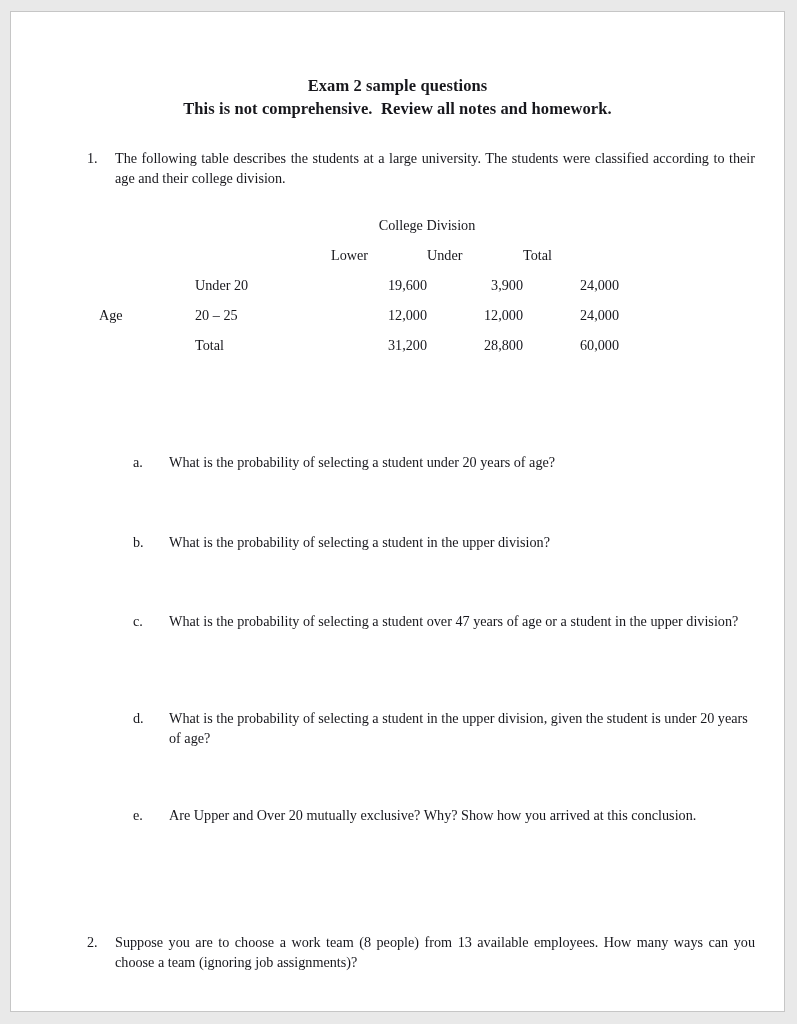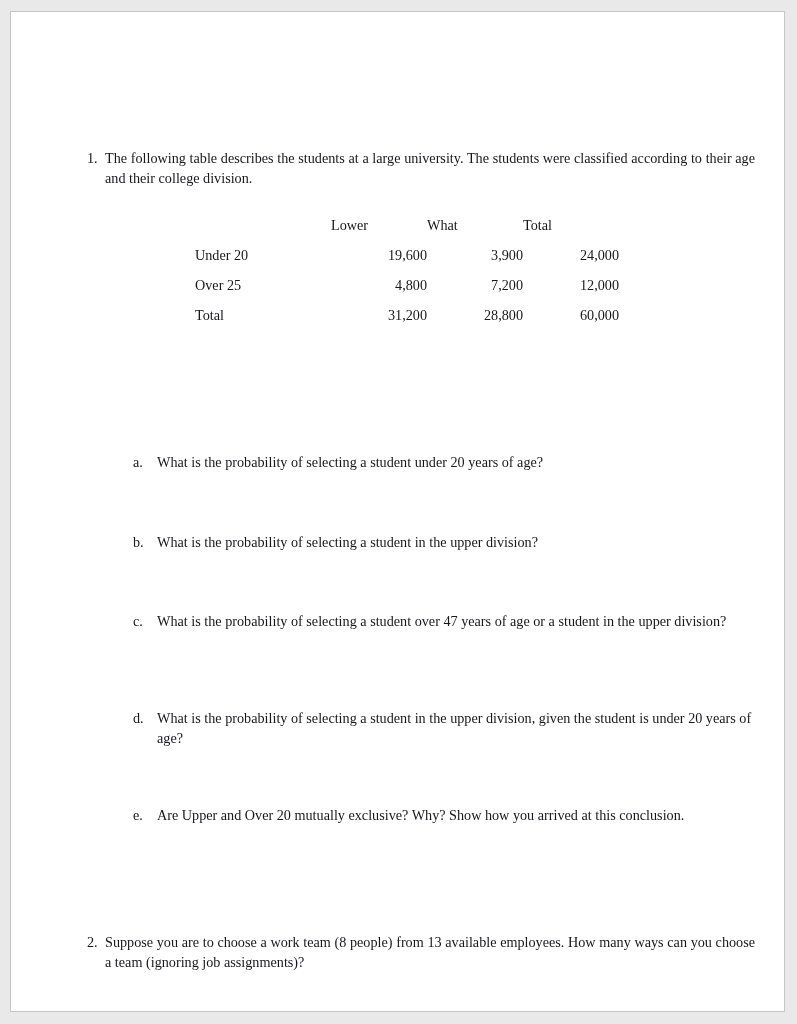--- a/index.html
+++ b/index.html
@@ -61,21 +61,21 @@
   }
   .q .marker {
     position: absolute;
     left: 0;
     top: 0;
     width: 22px;
     text-align: left;
   }
   .q .qtext {
     display: block;
-    margin-left: 18px;
+    margin-left: 28px;
   }
   .q.justify .qtext {
     text-align: justify;
     text-align-last: left;
   }
 
   #question-1 {
     left: 76px;
     top: 137px;
     width: 668px;
@@ -97,21 +97,21 @@
     line-height: 19.5px;
   }
   .subq .marker {
     position: absolute;
     left: 0;
     top: 0;
     width: 24px;
   }
   .subq .qtext {
     display: block;
-    margin-left: 24px;
+    margin-left: 36px;
   }
   .subq.justify .qtext {
     text-align: justify;
     text-align-last: left;
   }
 
   
   .table-wrap {
     position: absolute;
     left: 88px;
@@ -147,60 +147,70 @@
     padding-left: 12px;
     height: 31px;
   }
 </style>
 </head>
 <body>
 
 <div class="page">
   <div class="sheet">
 
+    <div class="title-block">
+      <div class="title-line-1">Exam 2 sample questions</div>
+      <div class="title-line-2">This is not comprehensive.  Review all notes and homework.</div>
+    </div>
 
     <div class="q justify" id="question-1">
       <span class="marker">1.</span>
       <span class="qtext">The following table describes the students at a large university.  The students were classified according to their age and their college division.</span>
     </div>
 
     <div class="table-wrap">
       <table class="xtab">
         <colgroup>
           <col class="col-rowlabel-outer">
           <col class="col-rowlabel">
           <col class="col-num">
           <col class="col-num">
           <col class="col-num">
         </colgroup>
         <tbody>
           <tr>
             <td></td>
             <td></td>
+            <td class="spanhead" colspan="2">College Division</td>
+            <td></td>
+          </tr>
+          <tr>
+            <td></td>
+            <td></td>
             <td class="colhead">Lower</td>
-            <td class="colhead">What</td>
+            <td class="colhead">Under</td>
             <td class="colhead">Total</td>
           </tr>
 
           <tr>
             <td class="rowgroup-label"></td>
             <td class="rowlabel">Under 20</td>
             <td class="num">19,600</td>
             <td class="num">3,900</td>
             <td class="num">24,000</td>
           </tr>
 
-
-          <tr>
-            <td class="rowgroup-label"></td>
-            <td class="rowlabel">Over 25</td>
-            <td class="num">4,800</td>
-            <td class="num">7,200</td>
+          <tr>
+            <td class="rowgroup-label">Age</td>
+            <td class="rowlabel">20 – 25</td>
             <td class="num">12,000</td>
-          </tr>
+            <td class="num">12,000</td>
+            <td class="num">24,000</td>
+          </tr>
+
 
           <tr>
             <td class="rowgroup-label"></td>
             <td class="rowlabel">Total</td>
             <td class="num">31,200</td>
             <td class="num">28,800</td>
             <td class="num">60,000</td>
           </tr>
         </tbody>
       </table>

